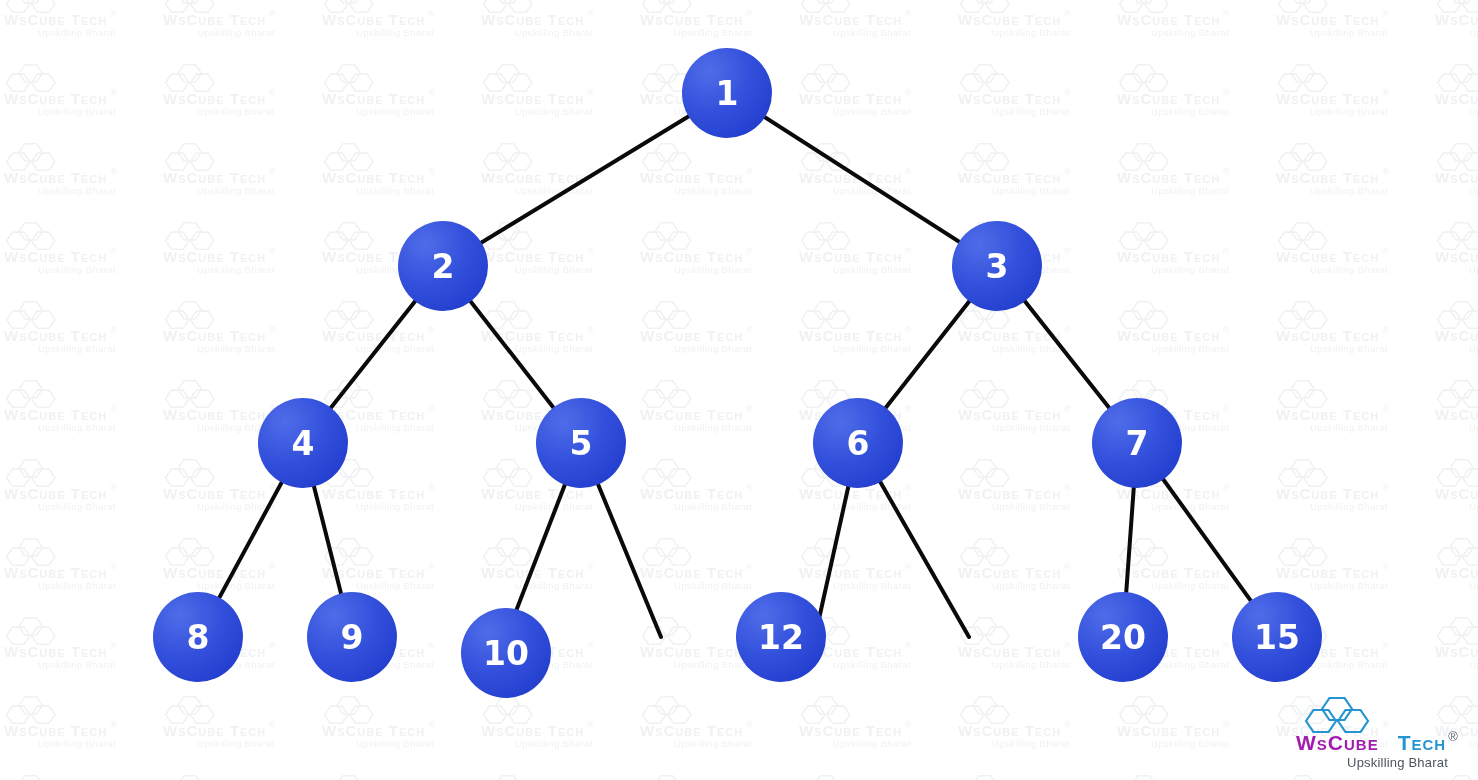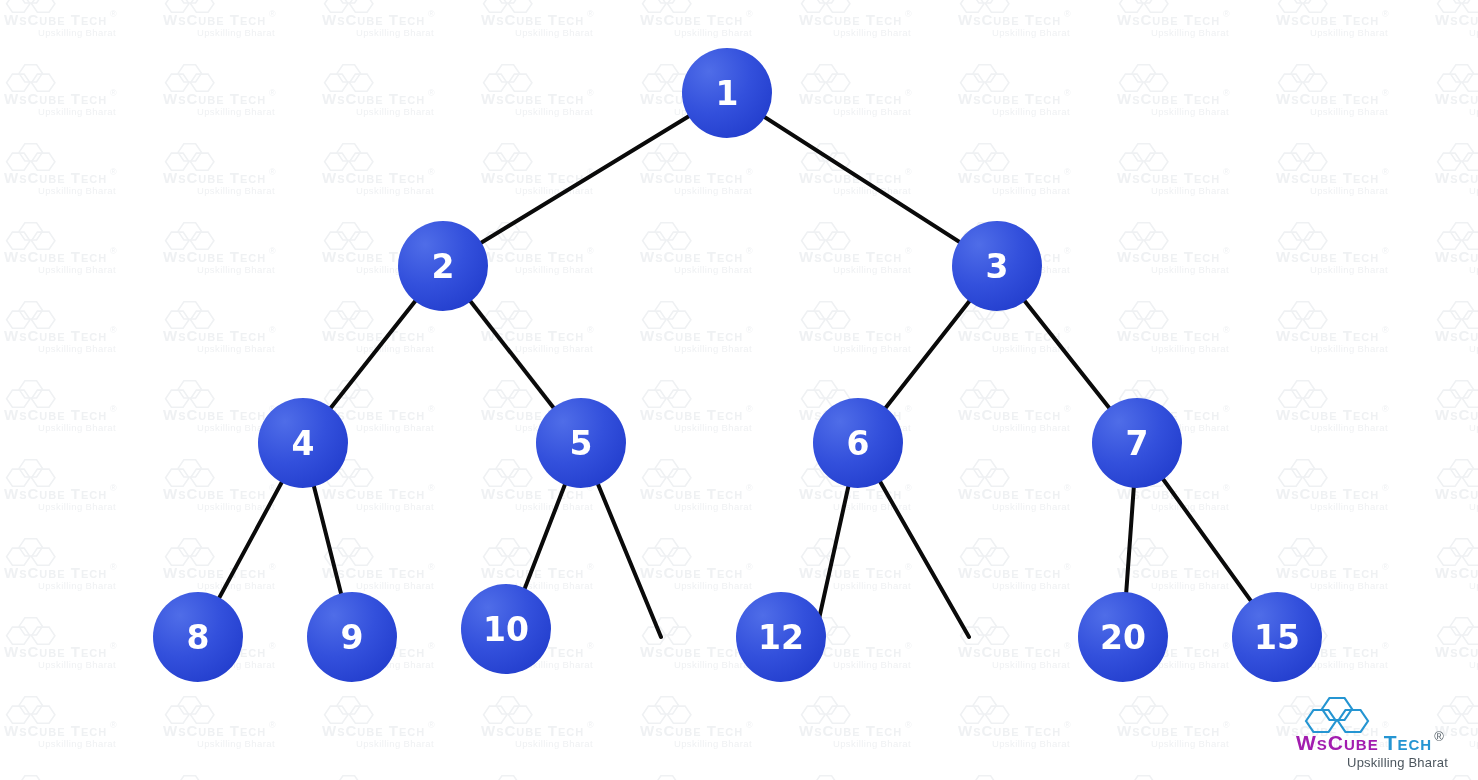--- a/index.html
+++ b/index.html
@@ -68,21 +68,21 @@
   }
   .logo-text {
     white-space: nowrap;
     font-variant: small-caps;
     font-weight: 700;
     font-size: 21px;
     letter-spacing: 1px;
     line-height: 1.05;
   }
   .logo-primary { color: #a21caf; }
-  .logo-secondary { color: #2595d2; margin-left: 5px; }
+  .logo-secondary { color: #2595d2; margin-left: 19px; }
   .logo-reg {
     font-size: 13px;
     font-weight: 400;
     color: #5a646c;
     vertical-align: 9px;
     margin-left: 2px;
     font-variant: normal;
   }
   .logo-tag {
     margin-top: 1px;
@@ -134,21 +134,21 @@
 
   <div class="node" style="left:682px;top:48px">1</div>
   <div class="node" style="left:398px;top:221px">2</div>
   <div class="node" style="left:952px;top:221px">3</div>
   <div class="node" style="left:258px;top:398px">4</div>
   <div class="node" style="left:536px;top:398px">5</div>
   <div class="node" style="left:813px;top:398px">6</div>
   <div class="node" style="left:1092px;top:398px">7</div>
   <div class="node" style="left:153px;top:592px">8</div>
   <div class="node" style="left:307px;top:592px">9</div>
-  <div class="node" style="left:461px;top:584px">10</div>
+  <div class="node" style="left:461px;top:608px">10</div>
   <div class="node" style="left:736px;top:592px">12</div>
   <div class="node" style="left:1078px;top:592px">20</div>
   <div class="node" style="left:1232px;top:592px">15</div>
 
   <div class="logo">
     <svg class="logo-hex" viewBox="0 0 66 36" fill="none" stroke="#2595d2" stroke-width="2.2">
       <polygon points="18,12 25.5,1 40.5,1 48,12 40.5,23 25.5,23"></polygon>
       <polygon points="2,24 9.5,13 24.5,13 32,24 24.5,35 9.5,35"></polygon>
       <polygon points="34,24 41.5,13 56.5,13 64,24 56.5,35 41.5,35"></polygon>
     </svg>

